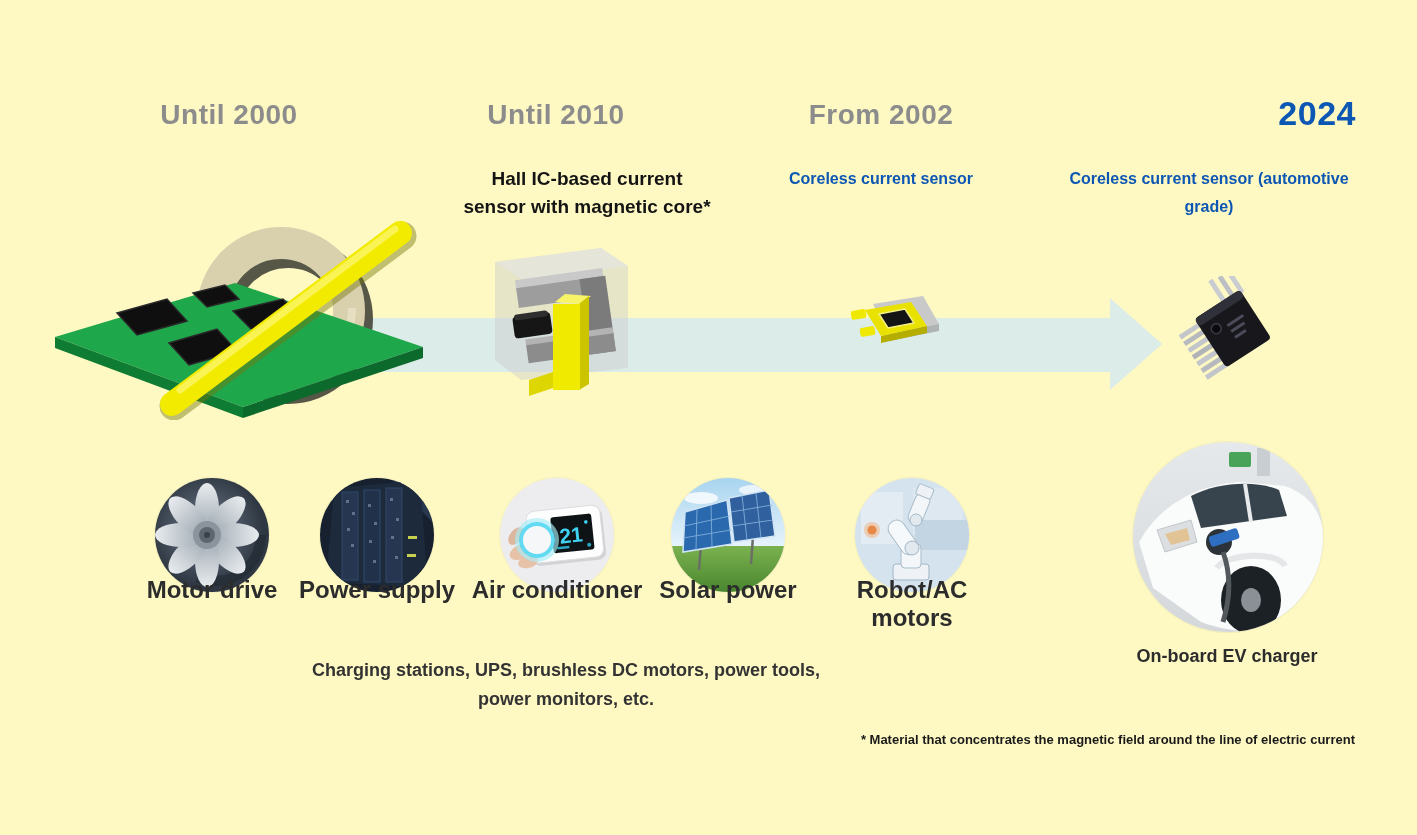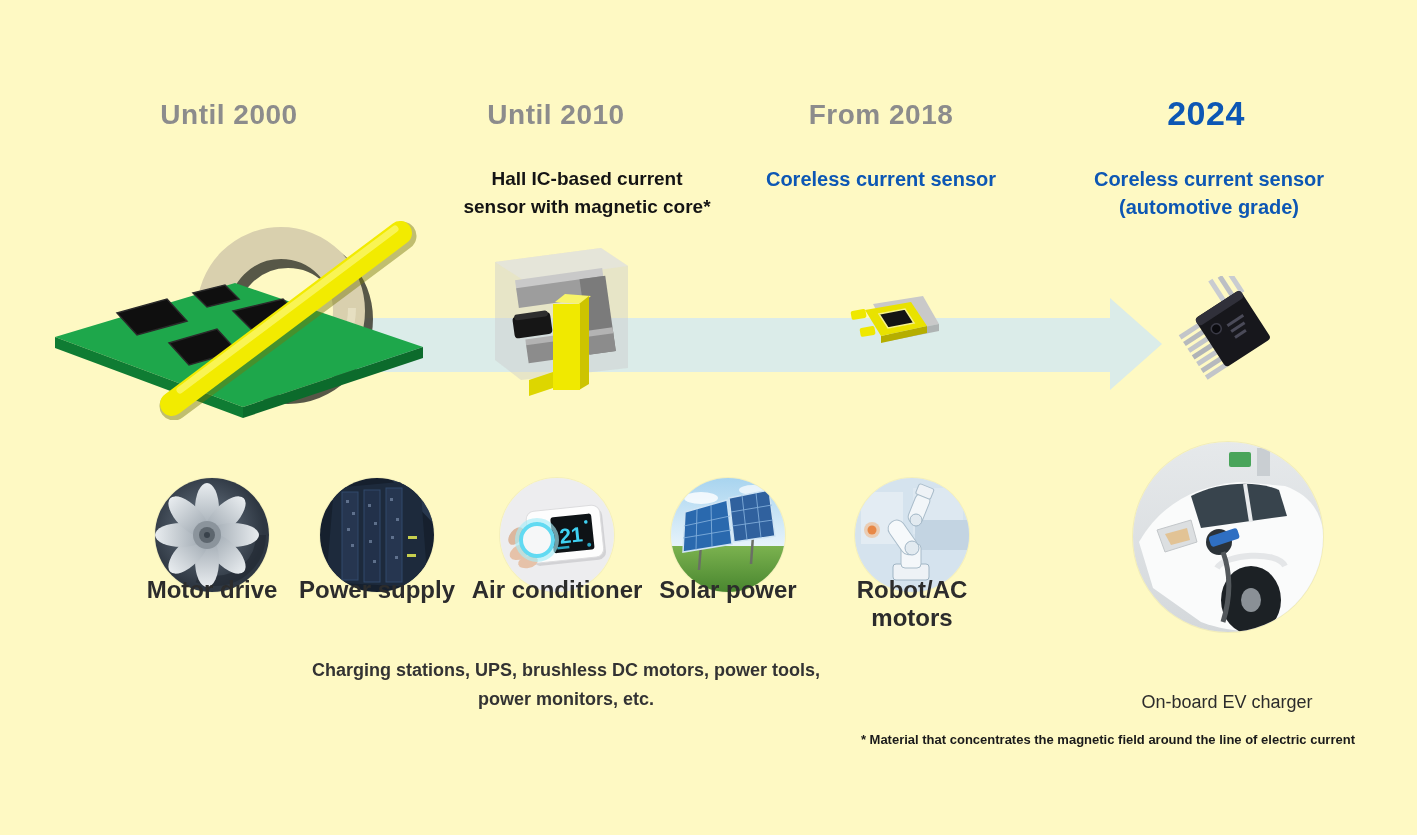--- a/index.html
+++ b/index.html
@@ -6,27 +6,27 @@
   .stage{
     position:relative;width:1417px;height:835px;margin:0 auto;
     background:#fef9c3;overflow:hidden;
     font-family:"Liberation Sans",sans-serif;
   }
   
   .period{
     position:absolute;top:99px;width:300px;text-align:center;
     font-size:28px;font-weight:bold;color:#8c8c8c;letter-spacing:.5px;
   }
-  .period.blue{top:94px;font-size:34px;color:#0d57b4;}
+  .period.blue{top:94px;font-size:34px;color:#0d57b4;text-align:right;}
   
   .caption{
     position:absolute;top:165px;text-align:center;
     font-size:19px;font-weight:bold;color:#141414;line-height:28px;
   }
-  .caption.blue{color:#0d57b4;font-size:20px;}
+  .caption.blue{color:#0d57b4;font-size:16px;}
   
   .arrow-band{position:absolute;left:235px;top:318px;width:875px;height:54px;background:#dbece9;z-index:1;}
   .arrow-head{
     position:absolute;left:1110px;top:298px;width:0;height:0;z-index:1;
     border-top:46px solid transparent;border-bottom:46px solid transparent;
     border-left:52px solid #dbece9;
   }
   .product{position:absolute;z-index:2;}
   
   .app-circle{
@@ -37,40 +37,40 @@
   .app-label{
     position:absolute;top:576px;width:190px;text-align:center;
     font-size:24px;font-weight:bold;color:#2c2c2c;
   }
   .big-circle{
     position:absolute;left:1133px;top:442px;width:190px;height:190px;border-radius:50%;
     overflow:hidden;box-shadow:0 0 0 1px rgba(0,0,0,0.05);z-index:2;
   }
   .big-label{
     position:absolute;left:1067px;top:646px;width:320px;text-align:center;
-    font-size:18px;font-weight:normal;color:#2c2c2c;margin-top:46px;
+    font-size:18px;font-weight:bold;color:#2c2c2c;
   }
   .apps-note{
     position:absolute;left:306px;top:656px;width:520px;text-align:center;
     font-size:18px;font-weight:bold;color:#333333;line-height:29px;
   }
   .footnote{
     position:absolute;left:700px;top:732px;width:655px;text-align:right;
     font-size:13px;font-weight:bold;color:#1a1a1a;
   }
   .thermo-val{font-weight:bold;}
 </style>
 </head>
 <body>
 
 <div class="stage">
 
   <div class="period" style="left:79px">Until 2000</div>
   <div class="period" style="left:406px">Until 2010</div>
-  <div class="period" style="left:731px">From 2018</div>
+  <div class="period" style="left:731px">From 2002</div>
   <div class="period blue" style="left:1056px">2024</div>
 
   <div class="caption" style="left:459px;width:256px">Hall IC-based current sensor with magnetic core*</div>
   <div class="caption blue" style="left:731px;width:300px">Coreless current sensor</div>
   <div class="caption blue" style="left:1059px;width:300px">Coreless current sensor (automotive grade)</div>
 
   <div class="arrow-band"></div>
   <div class="arrow-head"></div>
 
   <div class="product" style="left:45px;top:215px">

